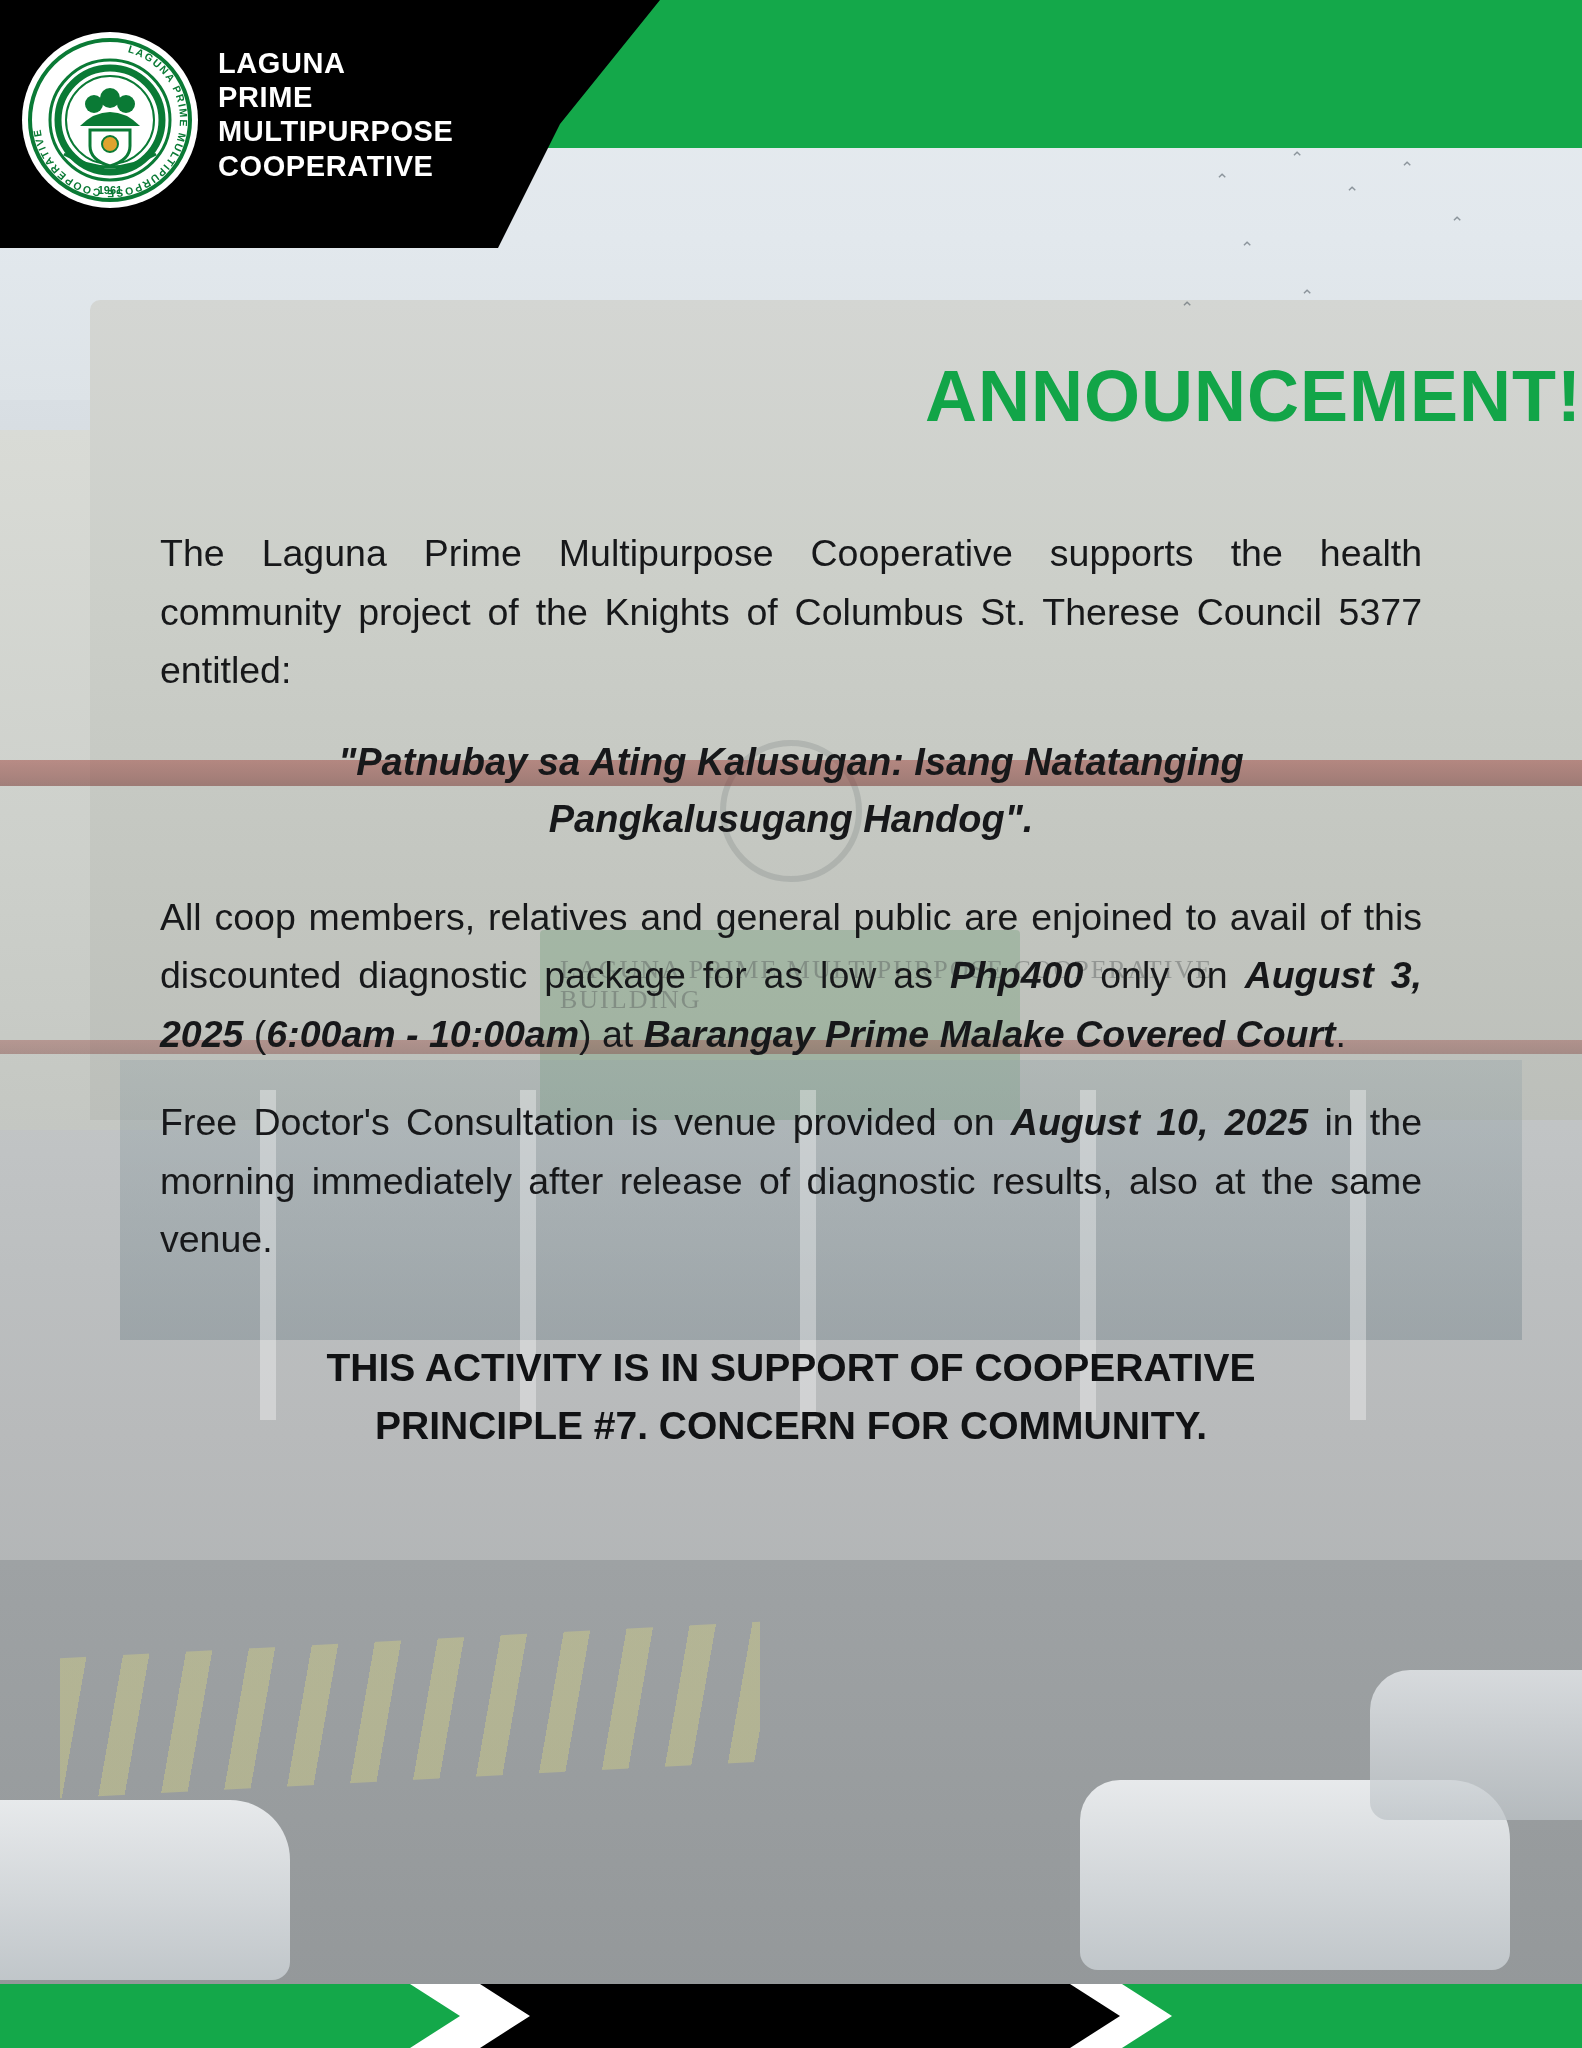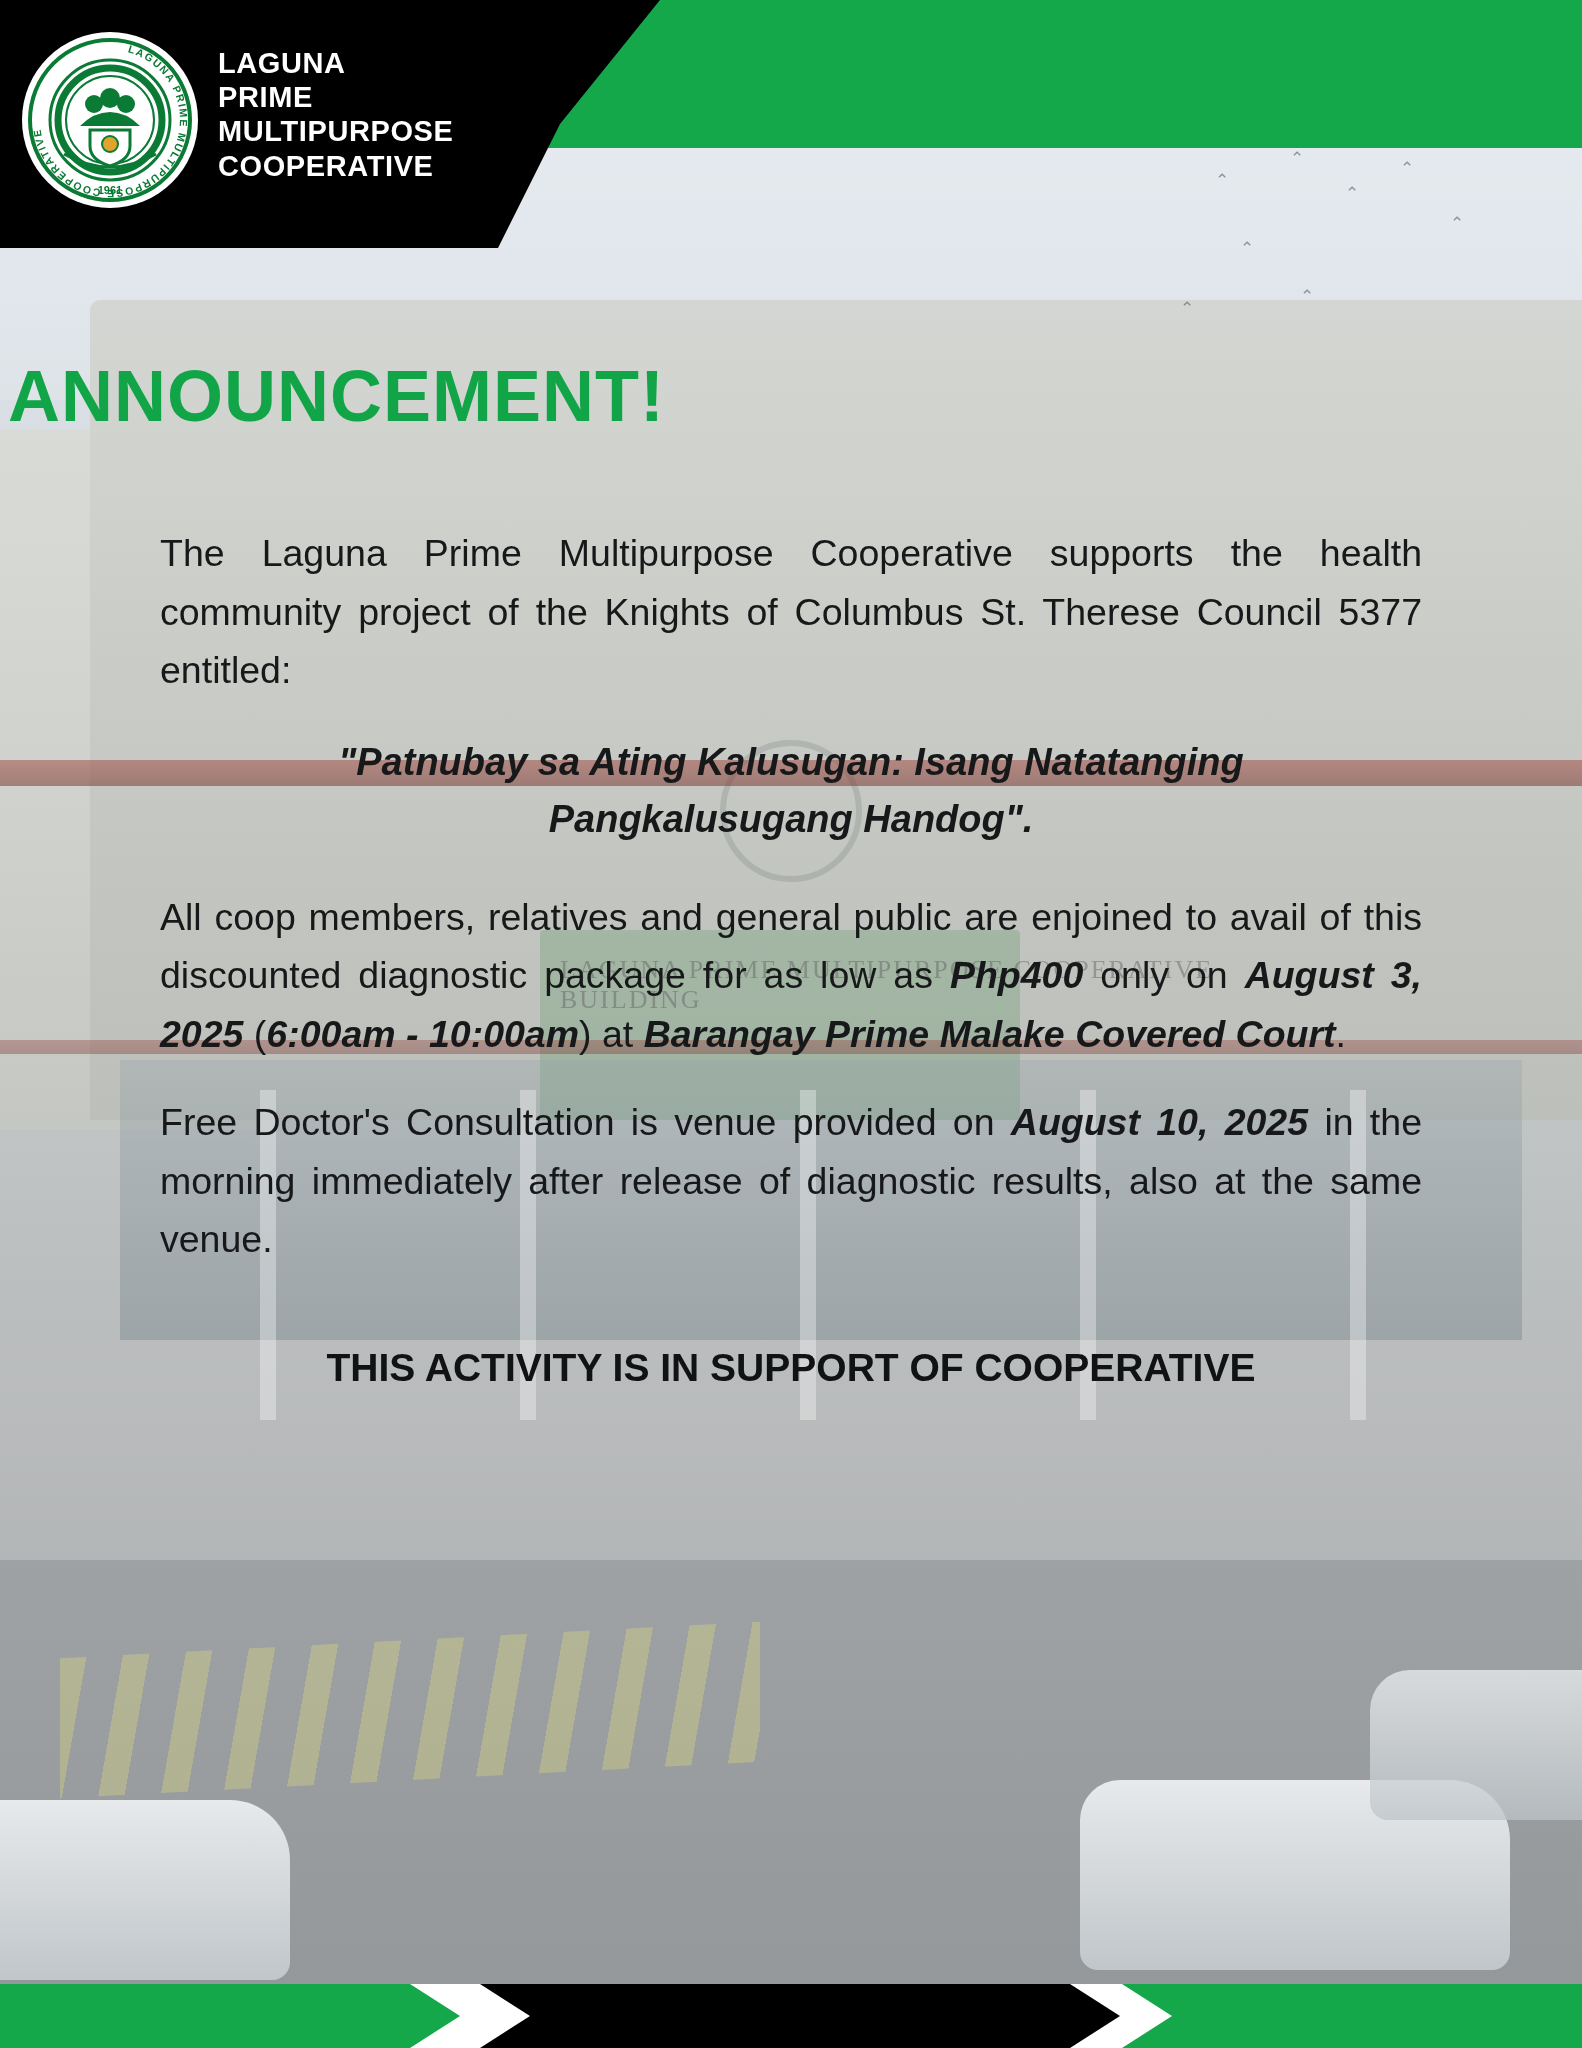--- a/index.html
+++ b/index.html
@@ -221,21 +221,21 @@
   .content {
     position: absolute;
     left: 0;
     top: 0;
     width: 1582px;
   }
   .title {
     position: absolute;
     left: 8px; right: 0;
     top: 355px;
-    text-align: left;
+    text-align: right;
     color: #12A548;
     font-size: 72px;
     font-weight: bold;
     letter-spacing: 1px;
   }
   .body {
     position: absolute;
     left: 160px;
     width: 1262px;
     top: 524px;
@@ -390,20 +390,21 @@
       <p class="p">The Laguna Prime Multipurpose Cooperative supports the health community project of the Knights of Columbus St. Therese Council 5377 entitled:</p>
 
       <p class="quote">"Patnubay sa Ating Kalusugan: Isang Natatanging Pangkalusugang Handog".</p>
 
       <p class="p"><span>All coop members, relatives and general public are enjoined to avail of this discounted diagnostic package for as low as </span><b>Php400</b><span> only on </span><b>August 3, 2025</b><span> (</span><b>6:00am - 10:00am</b><span>) at </span><b>Barangay Prime Malake Covered Court</b><span>.</span></p>
 
       <p class="p"><span>Free Doctor's Consultation is venue provided on </span><b>August 10, 2025</b><span> in the morning immediately after release of diagnostic results, also at the same venue.</span></p>
 
       <p class="closing">
         <span>THIS ACTIVITY IS IN SUPPORT OF COOPERATIVE</span><br>
+        <span>PRINCIPLE #7. CONCERN FOR COMMUNITY.</span>
       </p>
     </div>
   </div>
 
   <div class="footer">
     <div class="footer-green-left"></div>
     <div class="footer-green-right"></div>
     <div class="footer-arrow-left"></div>
     <div class="footer-arrow-right"></div>
     <div class="footer-black"></div>

